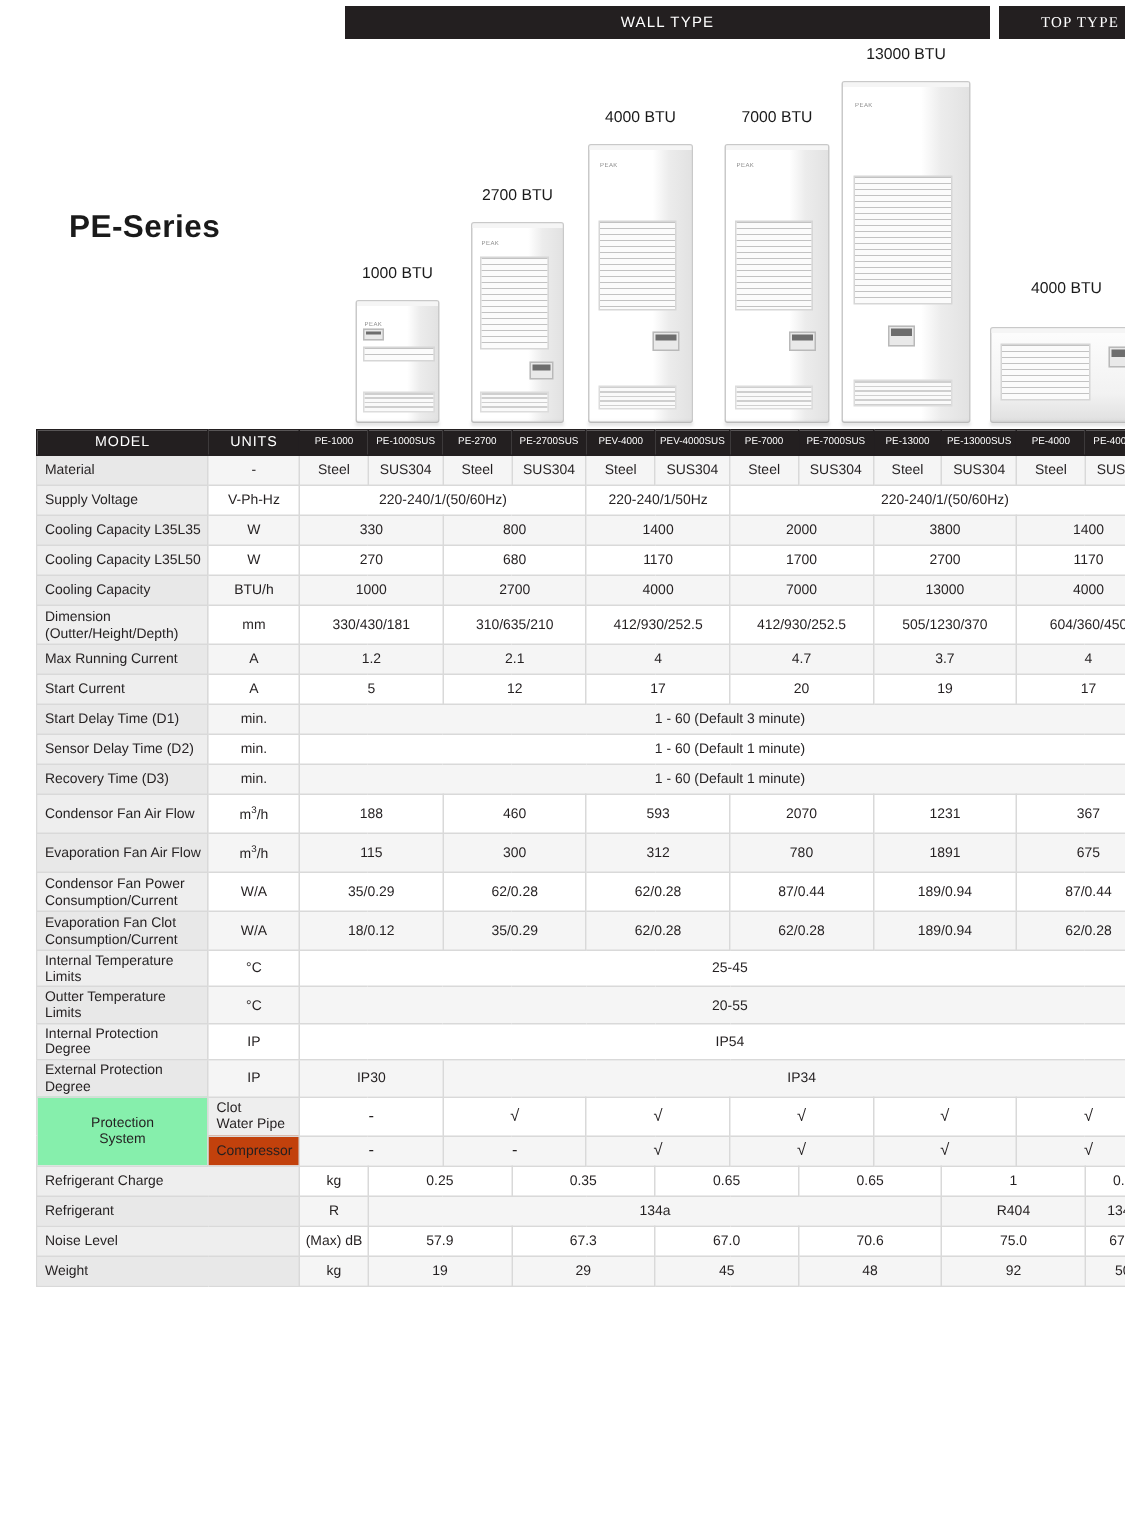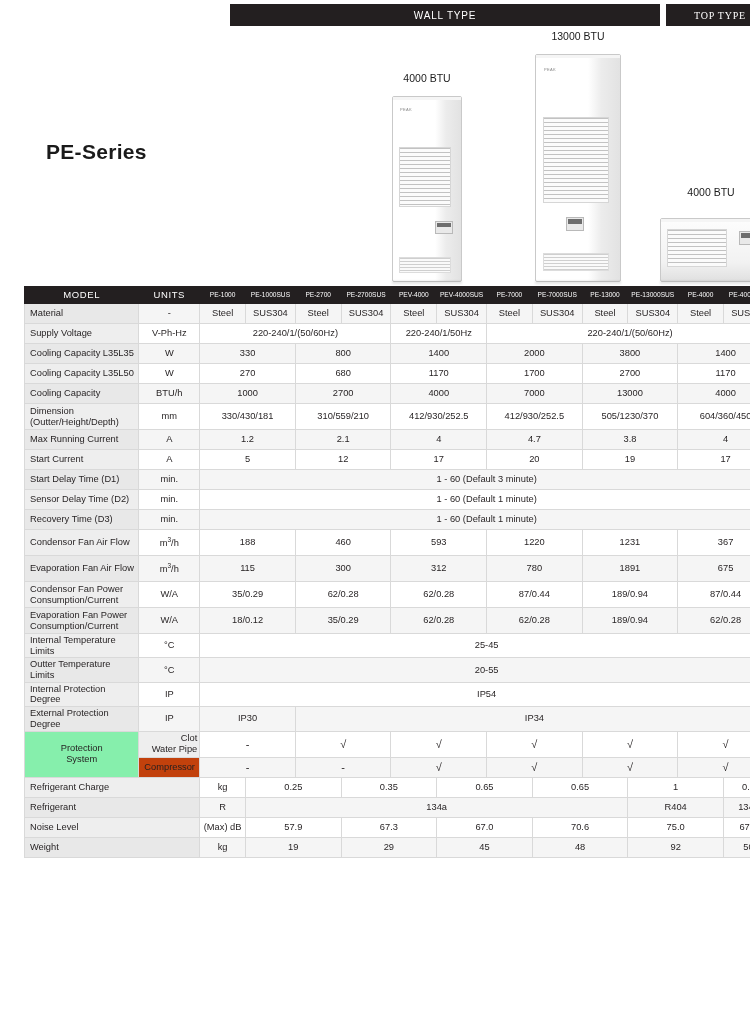--- a/index.html
+++ b/index.html
@@ -177,37 +177,73 @@
 <div id="page">
 
   <div class="banner">
     <div class="seg wall">WALL TYPE</div>
     <div class="gap"></div>
     <div class="seg top">TOP TYPE</div>
   </div>
 
   <div class="series-title">PE-Series</div>
 
-
+  <div class="unit" style="left:206px; top:176px; width:70px; height:106px;">
+    <div class="cap" style="top:0;">1000 BTU</div>
+    <div class="body" style="width:56px; height:82px;">
+      <div class="logo" style="left:5px; top:12px;">PEAK</div>
+      <div class="panelctl" style="left:4px; top:18px; width:14px; height:8px;">
+          <div class="scr"></div>
+        </div>
+      <div class="louver" style="left:4px; top:30px; width:48px; height:10px;"></div>
+      <div class="grille-h" style="left:4px; top:60px; width:48px; height:14px;"></div>
+      <div class="shadow-base" style="width:56px;"></div>
+    </div>
+  </div>
+
+  <div class="unit" style="left:283px; top:124px; width:76px; height:158px;">
+    <div class="cap" style="top:0;">2700 BTU</div>
+    <div class="body" style="width:62px; height:134px;">
+      <div class="logo" style="left:6px; top:10px;">PEAK</div>
+      <div class="louver" style="left:5px; top:22px; width:46px; height:62px;"></div>
+      <div class="panelctl" style="left:38px; top:92px; width:16px; height:12px;">
+          <div class="scr"></div>
+        </div>
+      <div class="grille-h" style="left:5px; top:112px; width:46px; height:14px;"></div>
+      <div class="shadow-base" style="width:62px;"></div>
+    </div>
+  </div>
 
   <div class="unit" style="left:361px; top:72px; width:84px; height:210px;">
     <div class="cap" style="top:0;">4000 BTU</div>
     <div class="body" style="width:70px; height:186px;">
       <div class="logo" style="left:7px; top:10px;">PEAK</div>
       <div class="louver" style="left:6px; top:50px; width:52px; height:60px;"></div>
       <div class="panelctl" style="left:42px; top:124px; width:18px; height:13px;">
           <div class="scr"></div>
         </div>
       <div class="grille-h" style="left:6px; top:160px; width:52px; height:16px;"></div>
       <div class="shadow-base" style="width:70px;"></div>
     </div>
   </div>
 
-
-  <div class="unit" style="left:504px; top:30px; width:100px; height:252px;">
+  <div class="unit" style="left:452px; top:72px; width:84px; height:210px;">
+    <div class="cap" style="top:0;">7000 BTU</div>
+    <div class="body" style="width:70px; height:186px;">
+      <div class="logo" style="left:7px; top:10px;">PEAK</div>
+      <div class="louver" style="left:6px; top:50px; width:52px; height:60px;"></div>
+      <div class="panelctl" style="left:42px; top:124px; width:18px; height:13px;">
+          <div class="scr"></div>
+        </div>
+      <div class="grille-h" style="left:6px; top:160px; width:52px; height:16px;"></div>
+      <div class="shadow-base" style="width:70px;"></div>
+    </div>
+  </div>
+
+  <div class="unit" style="left:530px; top:30px; width:100px; height:252px;">
     <div class="cap" style="top:0;">13000 BTU</div>
     <div class="body" style="width:86px; height:228px;">
       <div class="logo" style="left:8px; top:12px;">PEAK</div>
       <div class="louver" style="left:7px; top:62px; width:66px; height:86px;"></div>
       <div class="panelctl" style="left:30px; top:162px; width:18px; height:14px;">
           <div class="scr"></div>
         </div>
       <div class="grille-h" style="left:7px; top:198px; width:66px; height:18px;"></div>
       <div class="shadow-base" style="width:86px;"></div>
     </div>
@@ -318,35 +354,35 @@
       <td colspan="2">4000</td>
     </tr>
 
     <tr class="rowh2">
       <td class="lbl">
         <div>Dimension</div>
         <div>(Outter/Height/Depth)</div>
       </td>
       <td>mm</td>
       <td colspan="2">330/430/181</td>
-      <td colspan="2">310/559/210</td>
+      <td colspan="2">310/635/210</td>
       <td colspan="2">412/930/252.5</td>
       <td colspan="2">412/930/252.5</td>
       <td colspan="2">505/1230/370</td>
       <td colspan="2">604/360/450</td>
     </tr>
 
     <tr class="rowh shade">
       <td class="lbl">Max Running Current</td>
       <td>A</td>
       <td colspan="2">1.2</td>
       <td colspan="2">2.1</td>
       <td colspan="2">4</td>
       <td colspan="2">4.7</td>
-      <td colspan="2">3.8</td>
+      <td colspan="2">3.7</td>
       <td colspan="2">4</td>
     </tr>
 
     <tr class="rowh">
       <td class="lbl">Start Current</td>
       <td>A</td>
       <td colspan="2">5</td>
       <td colspan="2">12</td>
       <td colspan="2">17</td>
       <td colspan="2">20</td>
@@ -371,21 +407,21 @@
       <td>min.</td>
       <td colspan="12">1 - 60 (Default 1 minute)</td>
     </tr>
 
     <tr class="rowh2">
       <td class="lbl">Condensor Fan Air Flow</td>
       <td><span>m</span><sup class="sup">3</sup><span>/h</span></td>
       <td colspan="2">188</td>
       <td colspan="2">460</td>
       <td colspan="2">593</td>
-      <td colspan="2">1220</td>
+      <td colspan="2">2070</td>
       <td colspan="2">1231</td>
       <td colspan="2">367</td>
     </tr>
 
     <tr class="rowh2 shade">
       <td class="lbl">Evaporation Fan Air Flow</td>
       <td><span>m</span><sup class="sup">3</sup><span>/h</span></td>
       <td colspan="2">115</td>
       <td colspan="2">300</td>
       <td colspan="2">312</td>
@@ -403,21 +439,21 @@
       <td colspan="2">35/0.29</td>
       <td colspan="2">62/0.28</td>
       <td colspan="2">62/0.28</td>
       <td colspan="2">87/0.44</td>
       <td colspan="2">189/0.94</td>
       <td colspan="2">87/0.44</td>
     </tr>
 
     <tr class="rowh2 shade">
       <td class="lbl">
-        <div>Evaporation Fan Power</div>
+        <div>Evaporation Fan Clot</div>
         <div>Consumption/Current</div>
       </td>
       <td>W/A</td>
       <td colspan="2">18/0.12</td>
       <td colspan="2">35/0.29</td>
       <td colspan="2">62/0.28</td>
       <td colspan="2">62/0.28</td>
       <td colspan="2">189/0.94</td>
       <td colspan="2">62/0.28</td>
     </tr>
@@ -445,21 +481,21 @@
       <td>IP</td>
       <td colspan="2">IP30</td>
       <td colspan="10">IP34</td>
     </tr>
 
     <tr class="rowh2">
       <td class="vert-lbl" rowspan="2" style="width:62px">
         <div>Protection</div>
         <div>System</div>
       </td>
-      <td class="lbl" style="background:#eeeeee;text-align:right;">
+      <td class="lbl" style="background:#eeeeee;">
         <div>Clot</div>
         <div>Water Pipe</div>
       </td>
       <td colspan="2" class="check">-</td>
       <td colspan="2" class="check">√</td>
       <td colspan="2" class="check">√</td>
       <td colspan="2" class="check">√</td>
       <td colspan="2" class="check">√</td>
       <td colspan="2" class="check">√</td>
     </tr>

